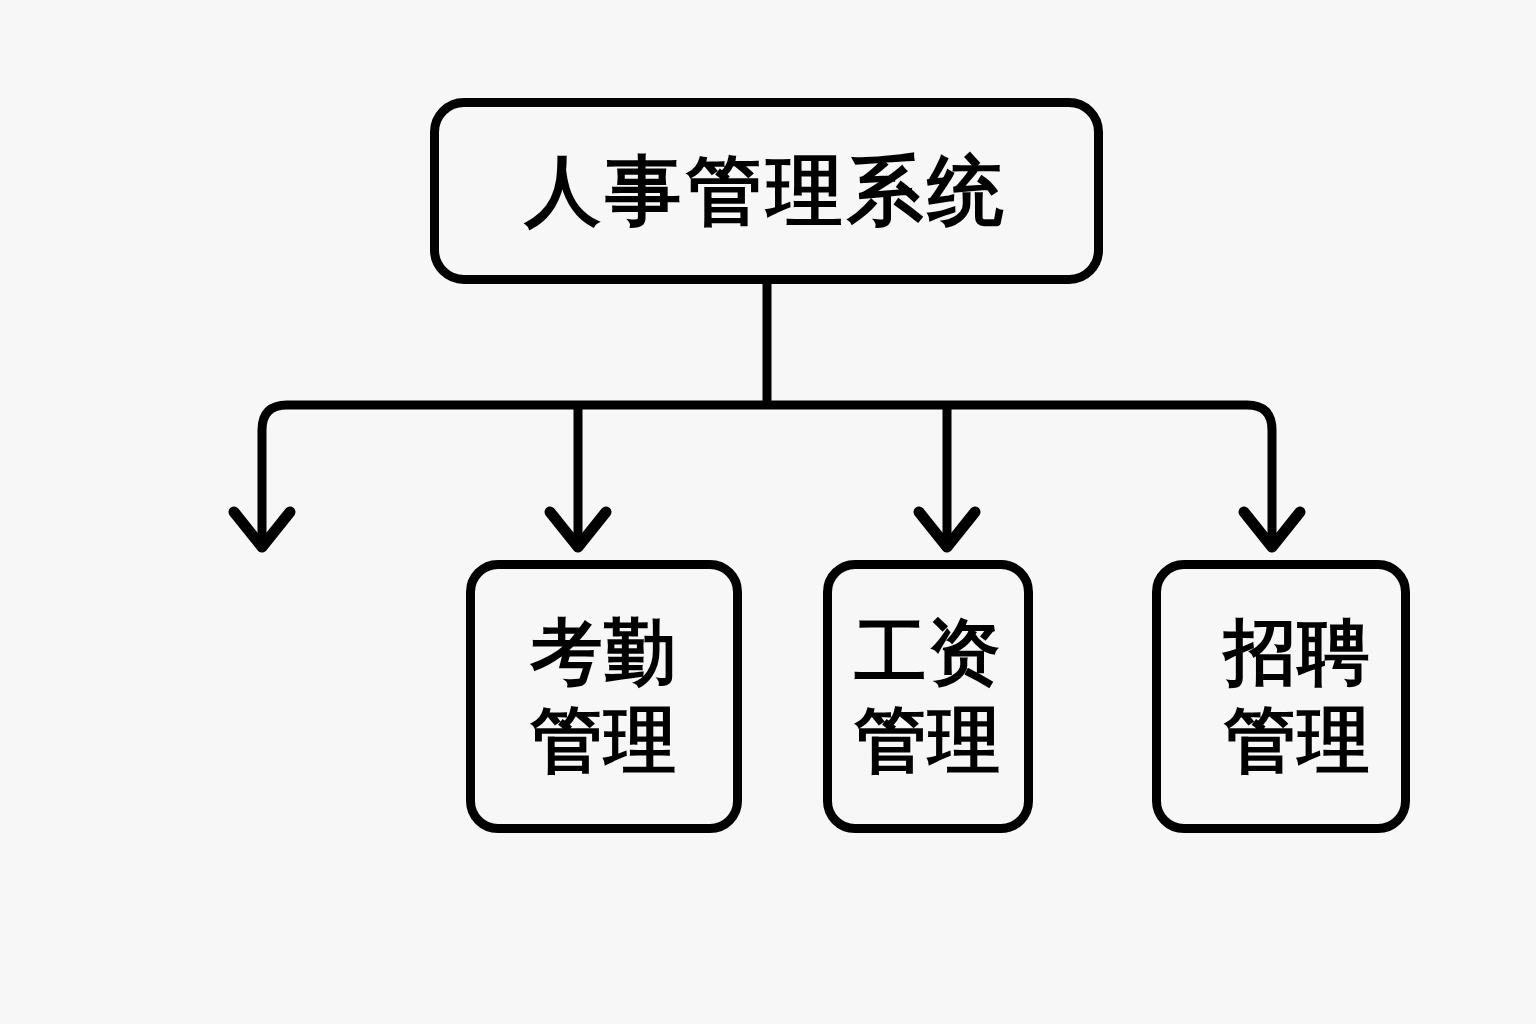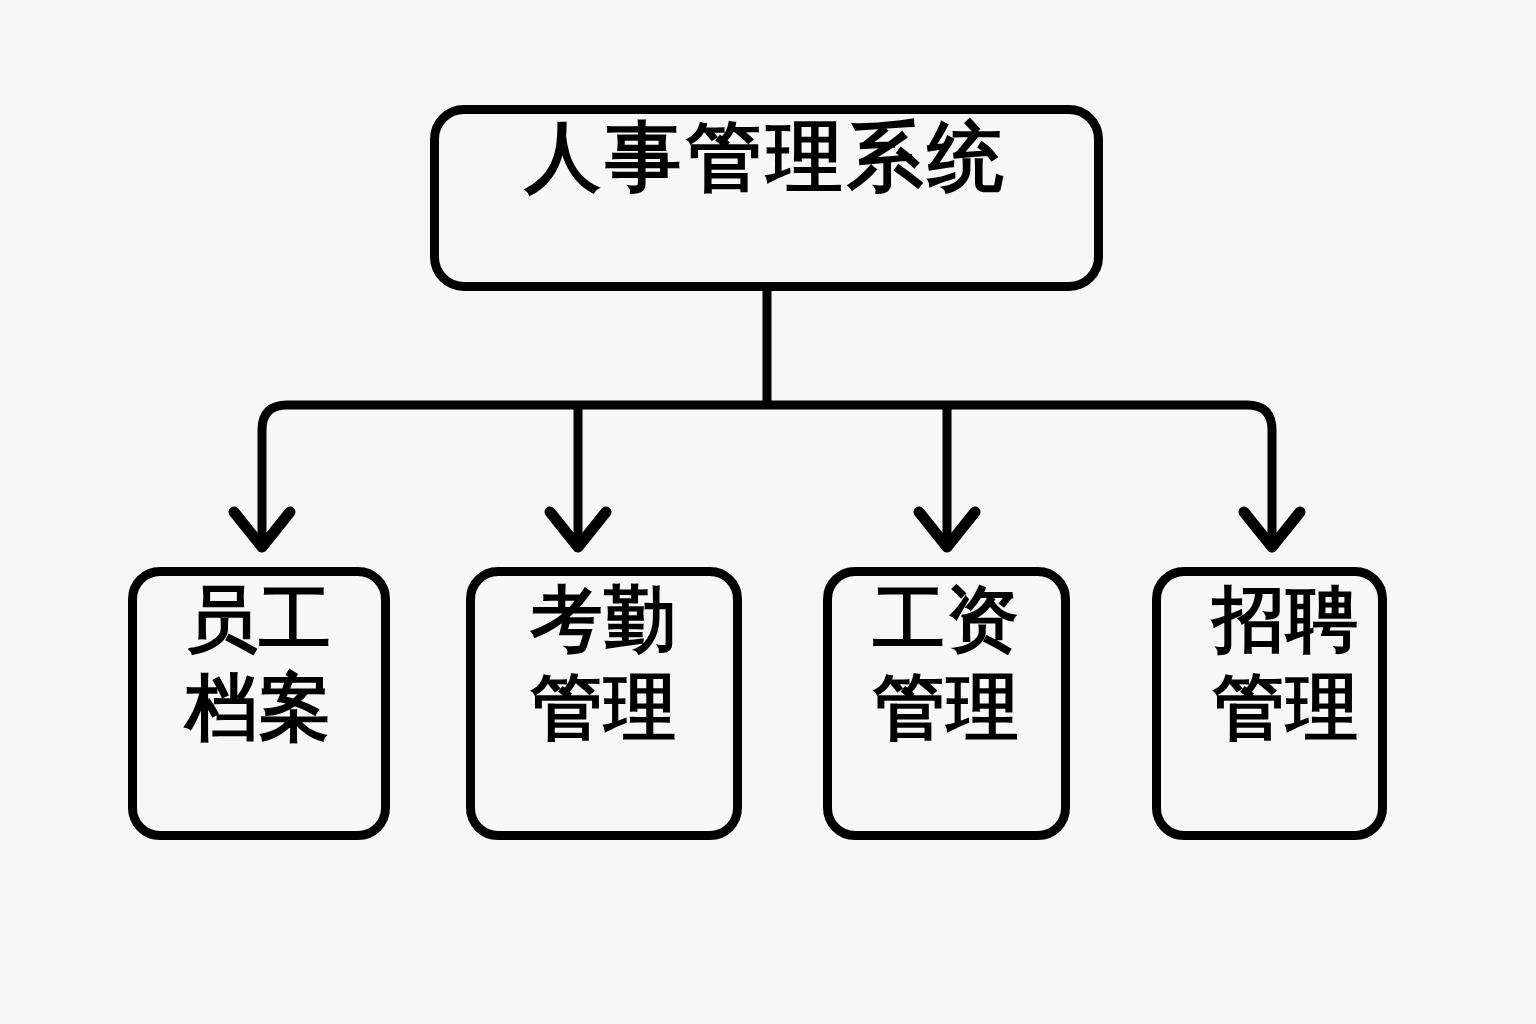--- a/index.html
+++ b/index.html
@@ -29,23 +29,23 @@
     height: 1024px;
     z-index: 1;
   }
   .node {
     position: absolute;
     z-index: 2;
     box-sizing: border-box;
     background: #f7f7f7;
     border: 9px solid #000000;
     display: flex;
+    align-items: center;
     justify-content: center;
     text-align: center;
-    margin-top: 7px;
   }
   .node-label {
     color: #000000;
     font-weight: 700;
     letter-spacing: 0.02em;
     line-height: 1.12;
     white-space: pre-line;
   }
   
   #node-root {
@@ -64,22 +64,22 @@
     top: 560px;
     height: 273px;
     border-radius: 32px;
   }
   .node-child .node-label {
     font-size: 72px;
     line-height: 1.22;
   }
   #node-child-0 { left: 128px;  width: 262px; }
   #node-child-1 { left: 466px;  width: 276px; }
-  #node-child-2 { left: 823px;  width: 247px; }
-  #node-child-3 { left: 1152px; width: 235px; padding-left: 33px; }
+  #node-child-2 { left: 823px;  width: 210px; }
+  #node-child-3 { left: 1152px; width: 258px; padding-left: 33px; }
 </style>
 </head>
 <body>
 
 <div id="diagram-root">
 
   <svg id="connector-layer" viewBox="0 0 1536 1024" width="1536" height="1024" xmlns="http://www.w3.org/2000/svg">
     <g fill="none" stroke="#000000" stroke-width="9" stroke-linecap="butt" stroke-linejoin="round">
 
       <path d="M 767,284 L 767,405"></path>
@@ -95,24 +95,20 @@
       <path d="M 550,512 L 578,547 L 606,512"></path>
       <path d="M 919,512 L 947,547 L 975,512"></path>
       <path d="M 1244,512 L 1272,547 L 1300,512"></path>
     </g>
   </svg>
 
   <div class="node" id="node-root">
     <span class="node-label">人事管理系统</span>
   </div>
 
-  <div class="node node-child" id="node-child-0">
-    <span class="node-label">员工
-档案</span>
-  </div>
 
   <div class="node node-child" id="node-child-1">
     <span class="node-label">考勤
 管理</span>
   </div>
 
   <div class="node node-child" id="node-child-2">
     <span class="node-label">工资
 管理</span>
   </div>

